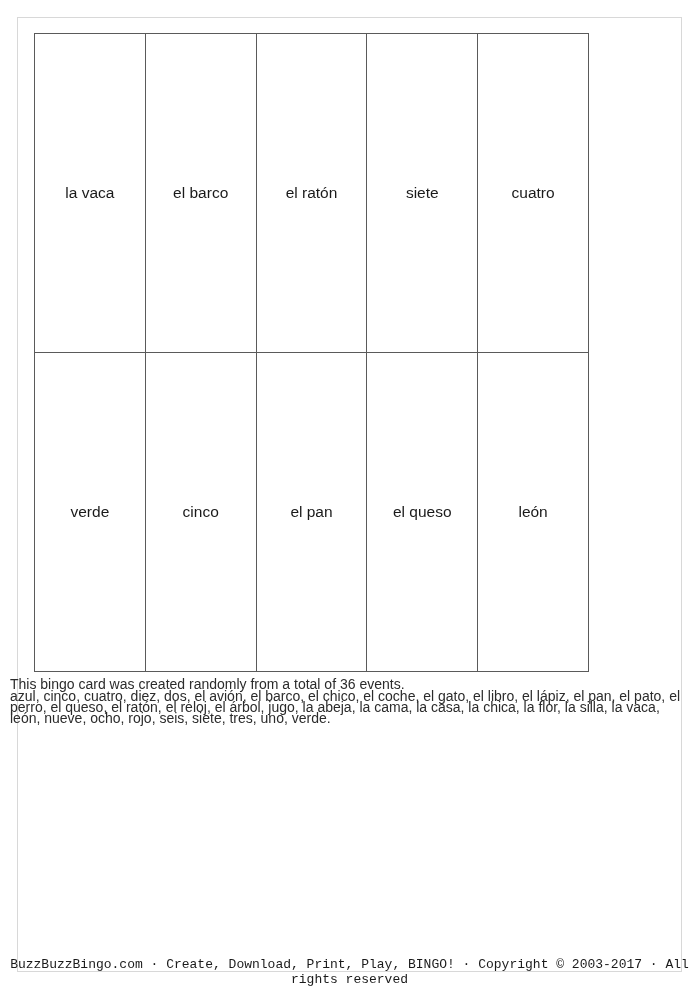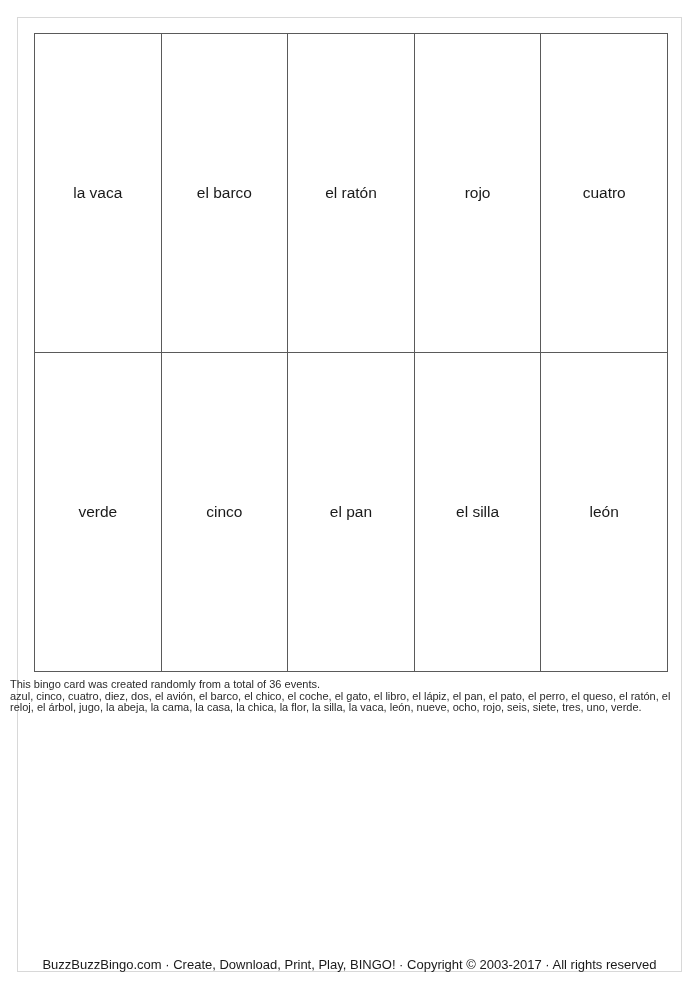--- a/index.html
+++ b/index.html
@@ -37,21 +37,21 @@
     position: absolute;
     left: 34px;
     top: 33px;
     width: 634px;
     height: 639px;
   }
 
   table.bingo-grid {
     border-collapse: collapse;
     table-layout: fixed;
-    width: 634px;
+    width: 555px;
     height: 639px;
     border: 1px solid #5a5a5a;
   }
   table.bingo-grid td {
     border: 1px solid #5a5a5a;
     width: 20%;
     height: 127.8px;
     text-align: center;
     vertical-align: middle;
     font-size: 15.5px;
@@ -59,65 +59,65 @@
     color: #1a1a1a;
     padding: 0 4px;
     line-height: 1.2;
   }
 
   .legend {
     position: absolute;
     left: 10px;
     top: 679px;
     width: 676px;
-    font-size: 11px;
+    font-size: 14px;
     line-height: 11px;
     color: #2b2b2b;
     font-family: "Liberation Sans", sans-serif;
   }
   .legend .legend-line {
     white-space: normal;
   }
   .legend .legend-intro {
     margin-bottom: 1px;
   }
 
   .footer {
     position: absolute;
     left: 0;
     top: 957px;
     width: 699px;
     text-align: center;
     font-size: 13px;
     color: #1a1a1a;
-    font-family: Liberation Sans, sans-serif;
+    font-family: Liberation Mono, monospace;
   }
 </style>
 </head>
 <body>
 
 <div class="page">
 
   <div class="page-frame"></div>
 
   <div class="card-area">
     <table class="bingo-grid">
       <tbody>
         <tr>
           <td>la vaca</td>
           <td>el barco</td>
           <td>el ratón</td>
-          <td>rojo</td>
+          <td>siete</td>
           <td>cuatro</td>
         </tr>
         <tr>
           <td>verde</td>
           <td>cinco</td>
           <td>el pan</td>
-          <td>el silla</td>
+          <td>el queso</td>
           <td>león</td>
         </tr>
       </tbody>
     </table>
   </div>
 
   <div class="legend">
     <div class="legend-line legend-intro">This bingo card was created randomly from a total of 36 events.</div>
     <div class="legend-line">azul, cinco, cuatro, diez, dos, el avión, el barco, el chico, el coche, el gato, el libro, el lápiz, el pan, el pato, el perro, el queso, el ratón, el reloj, el árbol, jugo, la abeja, la cama, la casa, la chica, la flor, la silla, la vaca, león, nueve, ocho, rojo, seis, siete, tres, uno, verde.</div>
   </div>

